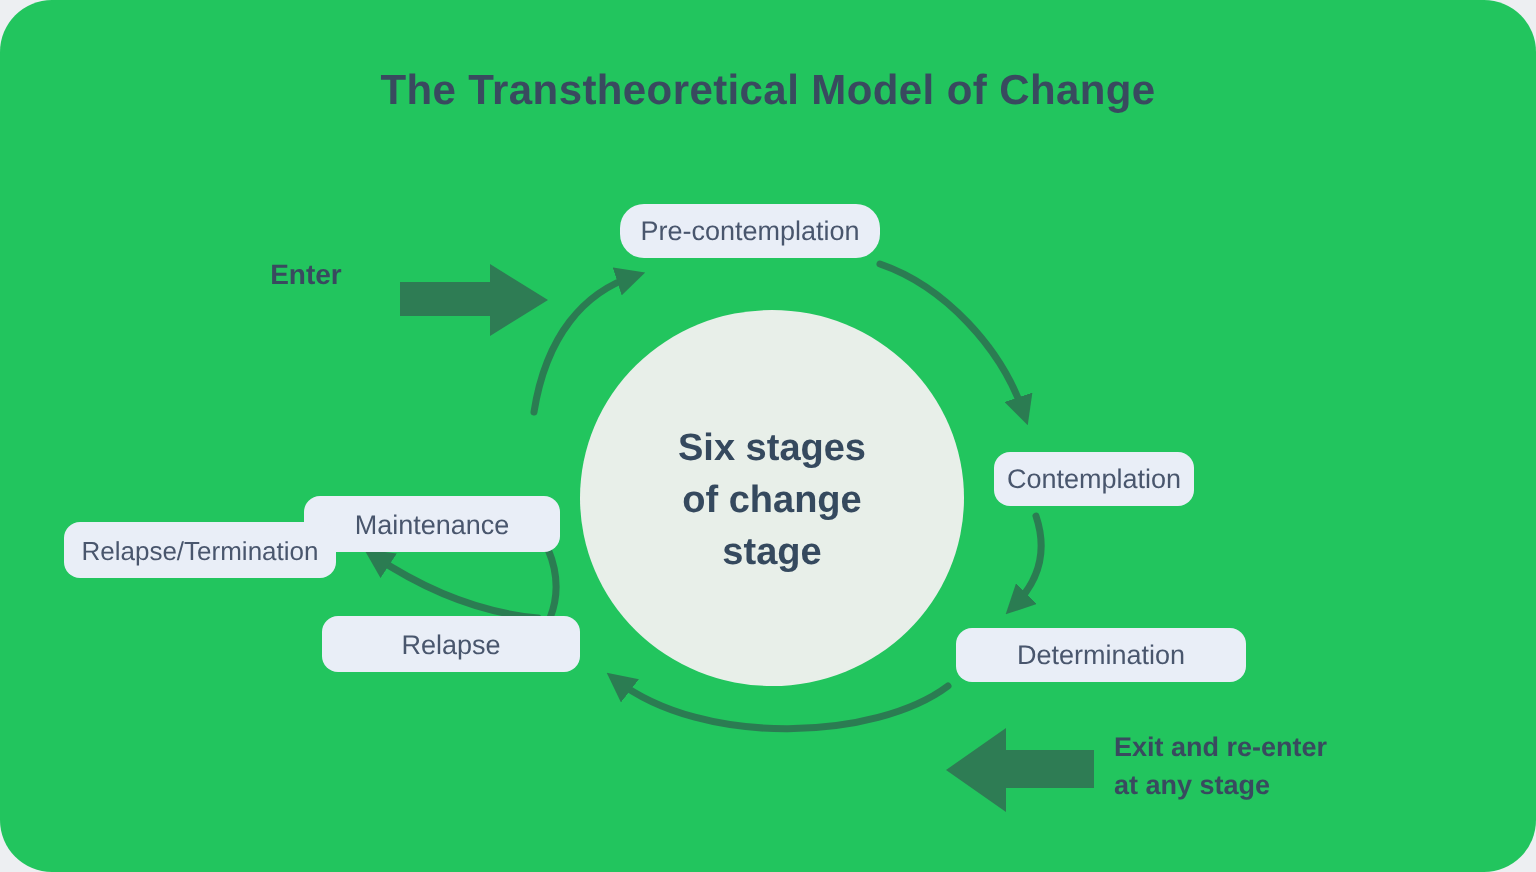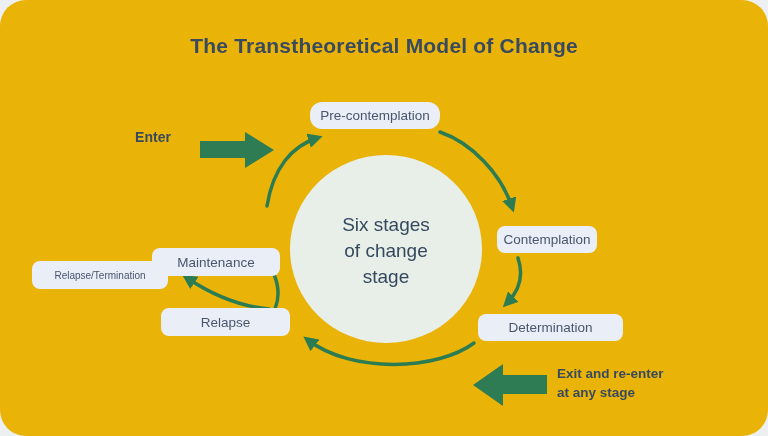--- a/index.html
+++ b/index.html
@@ -1,36 +1,36 @@
 <!DOCTYPE html>
 <html><head>
 <meta charset="utf-8">
 <style>
   html,body{margin:0;padding:0;background:#edeff2;font-family:"Liberation Sans",sans-serif;}
   .card{
-    position:relative;width:768px;height:436px;background:#eab308;
+    position:relative;width:768px;height:436px;background:#22c55e;
     border-radius:26px;overflow:hidden;box-sizing:border-box;
   }
   .abs{position:absolute;box-sizing:border-box;}
   .title{
     top:34px;left:0;width:768px;text-align:center;
     font-size:21px;font-weight:bold;color:#394a5f;letter-spacing:.2px;
   }
   .stage{
     background:#e9eef7;border-radius:8px;color:#49566d;
     font-size:13.5px;display:flex;align-items:center;justify-content:center;
     white-space:nowrap;
   }
-  .stage.small{font-size:10px;}
+  .stage.small{font-size:13px;}
   .side-label{color:#394a5f;font-weight:bold;font-size:14px;}
   .enter-label{top:129px;left:116px;width:74px;text-align:center;}
   .exit-label{top:364px;left:557px;width:140px;font-size:13.5px;line-height:19px;}
   .center-text{
     top:212px;left:296px;width:180px;text-align:center;
-    color:#35495e;font-weight:normal;font-size:19px;line-height:26px;
+    color:#35495e;font-weight:bold;font-size:19px;line-height:26px;
   }
   svg{display:block;}
 </style>
 </head>
 <body>
 
 <div class="card">
 
   <svg class="abs" style="top:0;left:0" width="768" height="436" viewBox="0 0 768 436">
     <defs>

